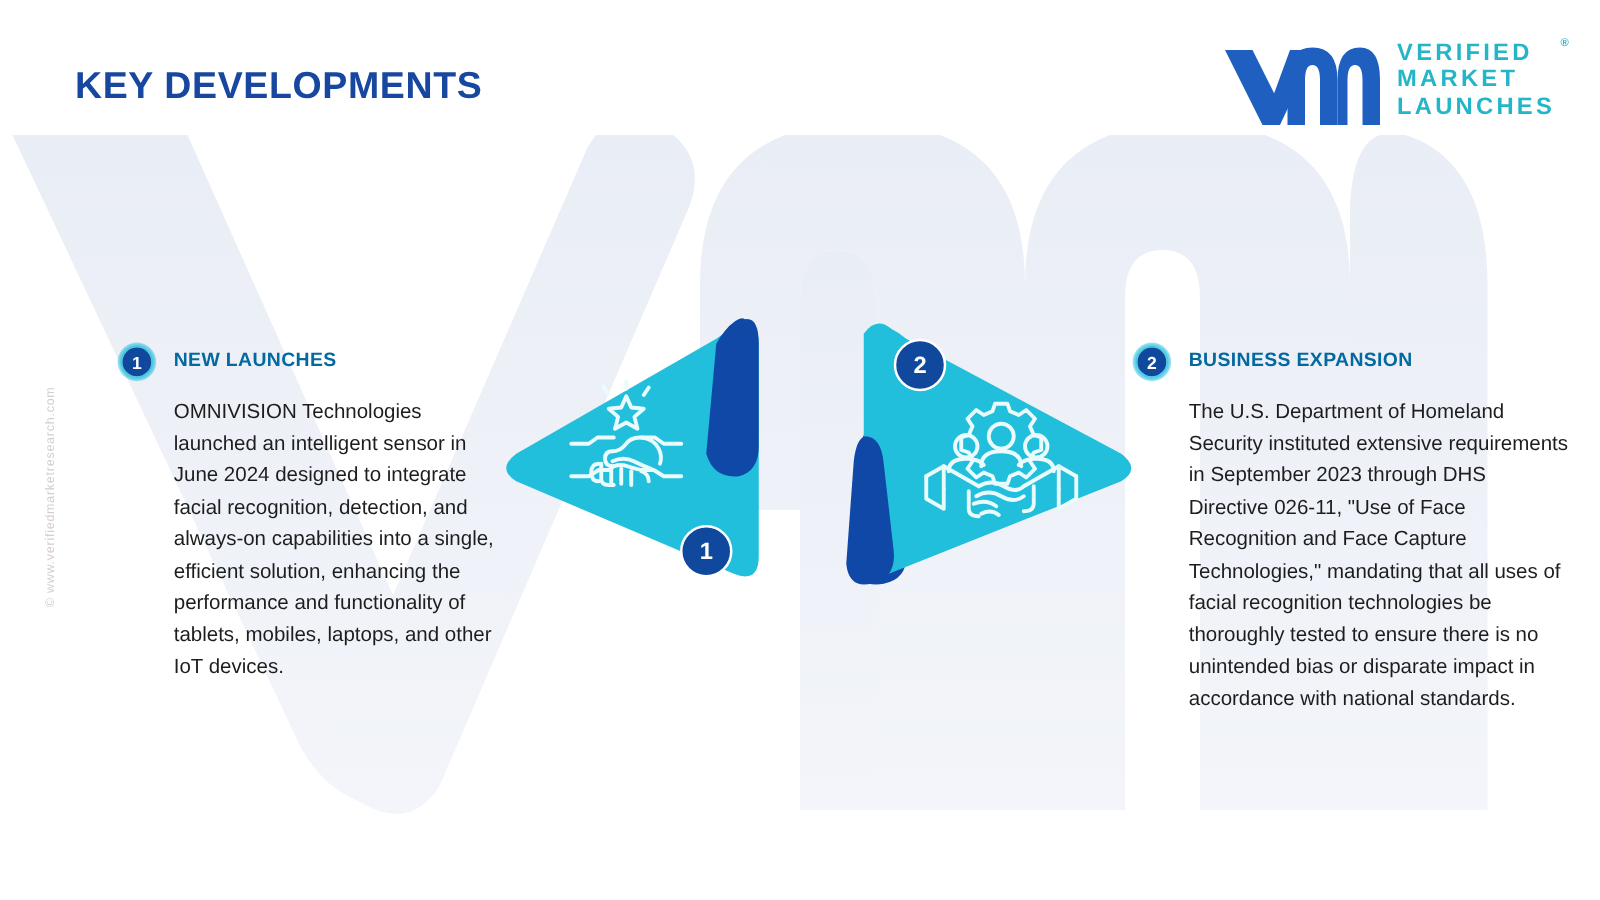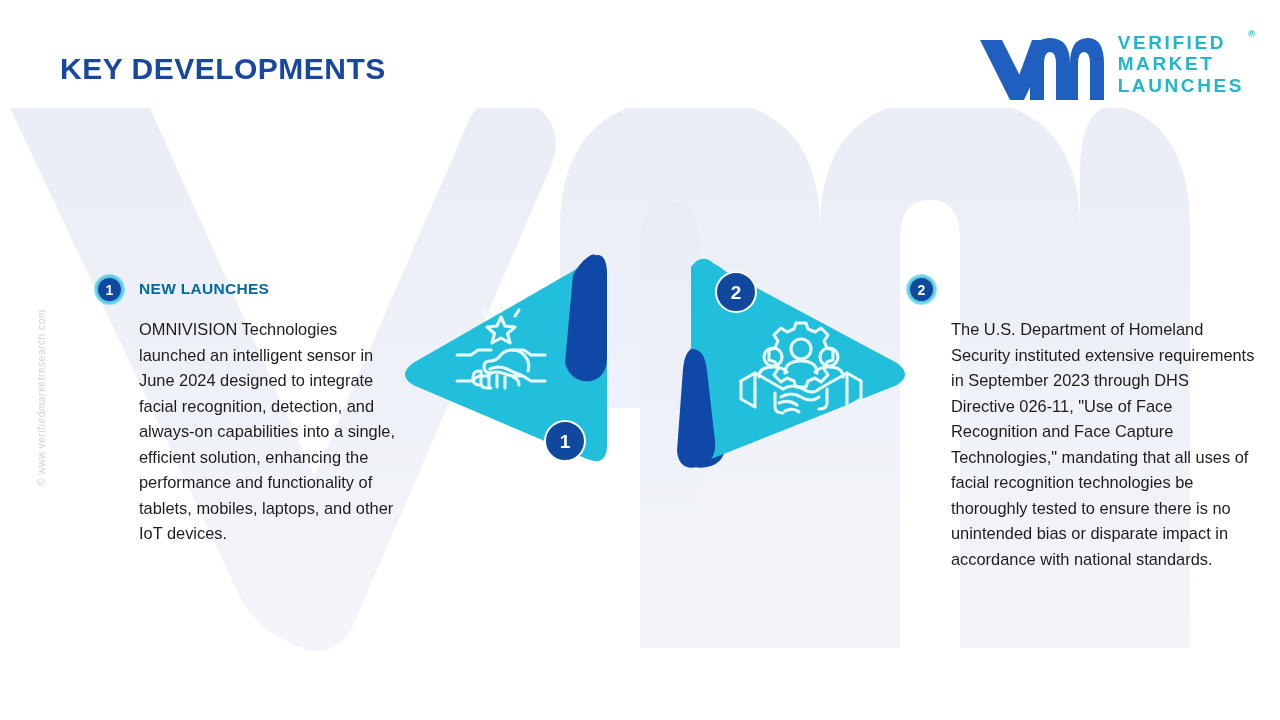--- a/index.html
+++ b/index.html
@@ -249,20 +249,21 @@
     </div>
     <div class="col-body">OMNIVISION Technologies launched an intelligent sensor in June 2024 designed to integrate facial recognition, detection, and always-on capabilities into a single, efficient solution, enhancing the performance and functionality of tablets, mobiles, laptops, and other IoT devices.</div>
   </div>
 
   <div class="col col-right">
     <div class="col-head-row">
       <div class="badge-sm">
         <div class="glow"></div>
         <div class="disc">2</div>
       </div>
+      <div class="col-title">BUSINESS EXPANSION</div>
     </div>
     <div class="col-body">The U.S. Department of Homeland Security instituted extensive requirements in September 2023 through DHS Directive 026-11, "Use of Face Recognition and Face Capture Technologies," mandating that all uses of facial recognition technologies be thoroughly tested to ensure there is no unintended bias or disparate impact in accordance with national standards.</div>
   </div>
 
   <div class="graphics">
 
     <svg width="535" height="245" viewBox="0 0 535 245" aria-hidden="true">
 
       <path d="M193 12 Q208 2 199 34 L171 132 Q161 152 145 140 Q132 128 142 108 L178 32 Q184 18 193 12 Z" fill="#1048A8"></path>
 

